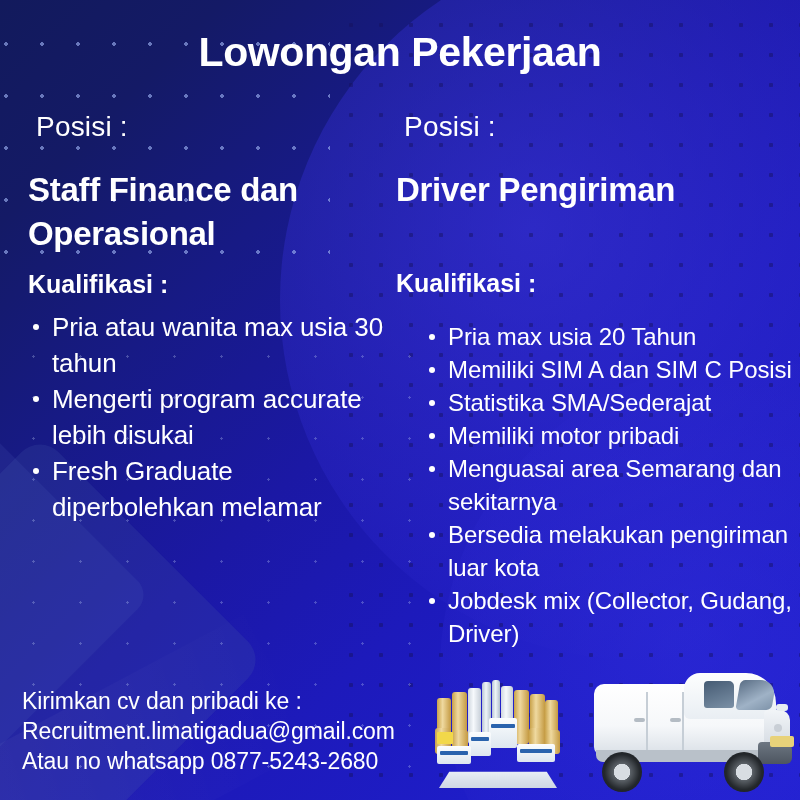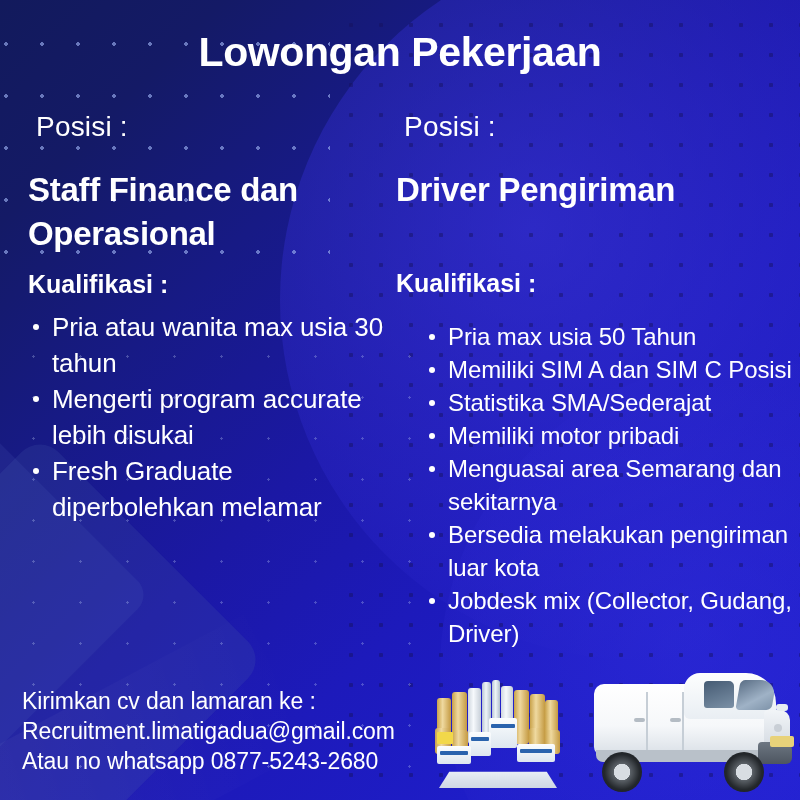--- a/index.html
+++ b/index.html
@@ -295,32 +295,32 @@
         <li>Mengerti program accurate lebih disukai</li>
         <li>Fresh Graduate diperbolehkan melamar</li>
       </ul>
     </div>
 
     <div class="col" id="col-right">
       <div class="posisi-label">Posisi :</div>
       <div class="job-title" id="jt-right">Driver Pengiriman</div>
       <div class="kual-label" id="kl-right">Kualifikasi :</div>
       <ul class="quals" id="ql-right">
-        <li>Pria max usia 50 Tahun</li>
+        <li>Pria max usia 20 Tahun</li>
         <li>Memiliki SIM A dan SIM C Posisi</li>
         <li>Statistika SMA/Sederajat</li>
         <li>Memiliki motor pribadi</li>
         <li>Menguasai area Semarang dan sekitarnya</li>
         <li>Bersedia melakukan pengiriman luar kota</li>
         <li>Jobdesk mix (Collector, Gudang, Driver)</li>
       </ul>
     </div>
 
     <div id="footer">
-      <div>Kirimkan cv dan lamaran ke :</div>
+      <div>Kirimkan cv dan pribadi ke :</div>
       <div>Recruitment.limatigadua@gmail.com</div>
       <div>Atau no whatsapp 0877-5243-2680</div>
     </div>
 
     <div id="photos">
 
       <div id="product-photo">
         <div class="pp-floor"></div>
 
         <div class="roll tan" style="left:4px;  top:28px; width:14px; height:46px;"></div>

